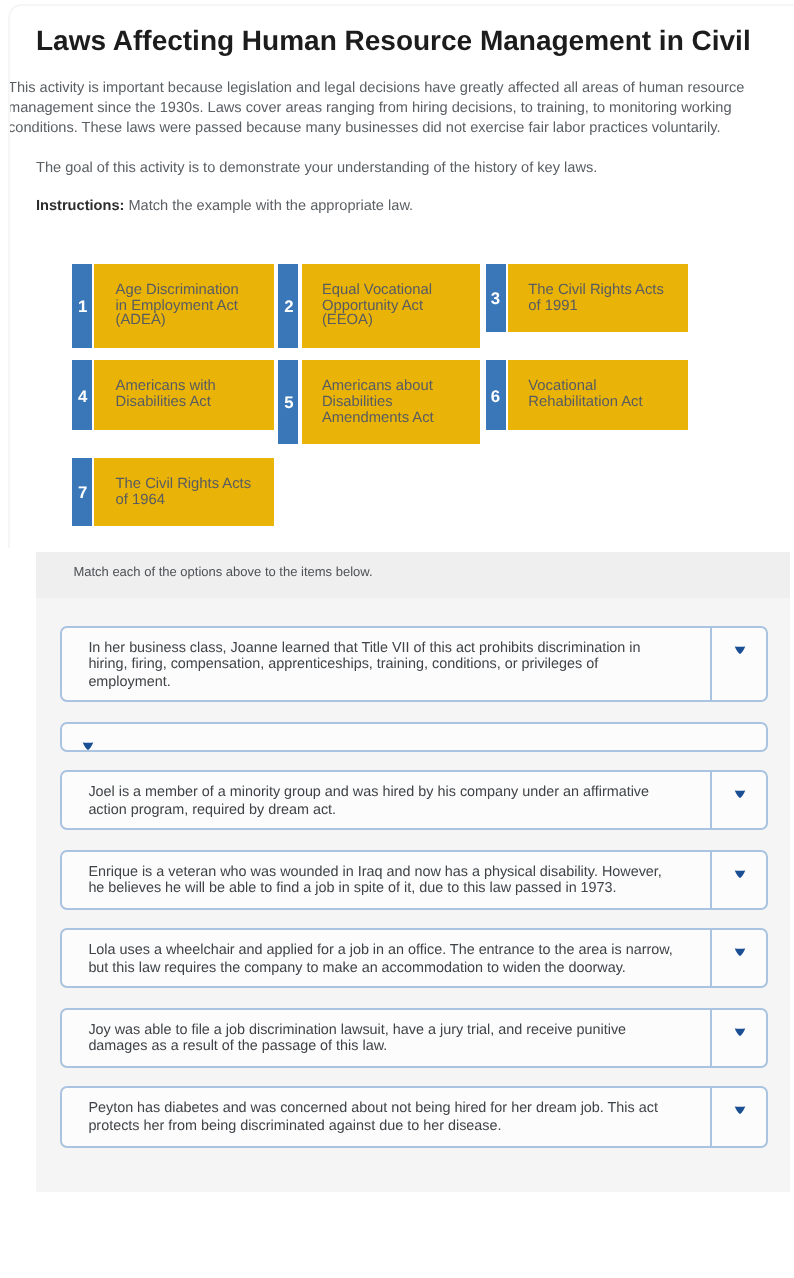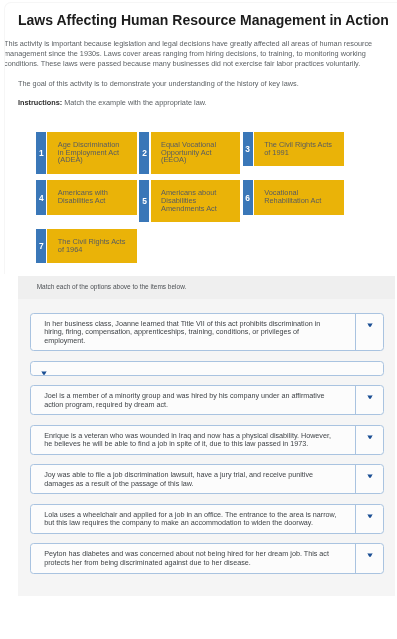--- a/index.html
+++ b/index.html
@@ -147,21 +147,21 @@
     align-items: flex-start;
     justify-content: center;
     padding-top: 8.8px;
   }
 </style>
 </head>
 <body>
 
 <div class="page-edge"></div>
 <div class="page">
-  <div class="title">Laws Affecting Human Resource Management in Action</div>
+  <div class="title">Laws Affecting Human Resource Management in Civil</div>
   <div class="intro">This activity is important because legislation and legal decisions have greatly affected all areas of human resource management since the 1930s. Laws cover areas ranging from hiring decisions, to training, to monitoring working conditions. These laws were passed because many businesses did not exercise fair labor practices voluntarily.</div>
   <div class="goal">The goal of this activity is to demonstrate your understanding of the history of key laws.</div>
   <div class="instructions"><b>Instructions:</b> <span>Match the example with the appropriate law.</span></div>
   <div class="cards">
       <div class="card-row">
         <div class="card">
           <div class="badge">1</div>
           <div class="card-body">Age Discrimination in Employment Act (ADEA)</div>
         </div>
         <div class="card">
@@ -223,29 +223,29 @@
         </div>
         <div class="row">
           <div class="row-text">Enrique is a veteran who was wounded in Iraq and now has a physical disability. However, he believes he will be able to find a job in spite of it, due to this law passed in 1973.</div>
           <div class="row-drop">
             <svg width="6.0" height="4.1" viewBox="0 0 54 39" style="display:block">
               <path d="M2 2 Q27 6 52 2 Q40 30 29 37 Q27 39 25 37 Q14 30 2 2 Z" fill="#1b4f94"></path>
             </svg>
           </div>
         </div>
         <div class="row">
+          <div class="row-text">Lola uses a wheelchair and applied for a job in an office. The entrance to the area is narrow, but this law requires the company to make an accommodation to widen the doorway.</div>
+          <div class="row-drop">
+            <svg width="6.0" height="4.1" viewBox="0 0 54 39" style="display:block">
+              <path d="M2 2 Q27 6 52 2 Q40 30 29 37 Q27 39 25 37 Q14 30 2 2 Z" fill="#1b4f94"></path>
+            </svg>
+          </div>
+        </div>
+        <div class="row">
           <div class="row-text">Joy was able to file a job discrimination lawsuit, have a jury trial, and receive punitive damages as a result of the passage of this law.</div>
-          <div class="row-drop">
-            <svg width="6.0" height="4.1" viewBox="0 0 54 39" style="display:block">
-              <path d="M2 2 Q27 6 52 2 Q40 30 29 37 Q27 39 25 37 Q14 30 2 2 Z" fill="#1b4f94"></path>
-            </svg>
-          </div>
-        </div>
-        <div class="row">
-          <div class="row-text">Lola uses a wheelchair and applied for a job in an office. The entrance to the area is narrow, but this law requires the company to make an accommodation to widen the doorway.</div>
           <div class="row-drop">
             <svg width="6.0" height="4.1" viewBox="0 0 54 39" style="display:block">
               <path d="M2 2 Q27 6 52 2 Q40 30 29 37 Q27 39 25 37 Q14 30 2 2 Z" fill="#1b4f94"></path>
             </svg>
           </div>
         </div>
         <div class="row">
           <div class="row-text">Peyton has diabetes and was concerned about not being hired for her dream job. This act protects her from being discriminated against due to her disease.</div>
           <div class="row-drop">
             <svg width="6.0" height="4.1" viewBox="0 0 54 39" style="display:block">

